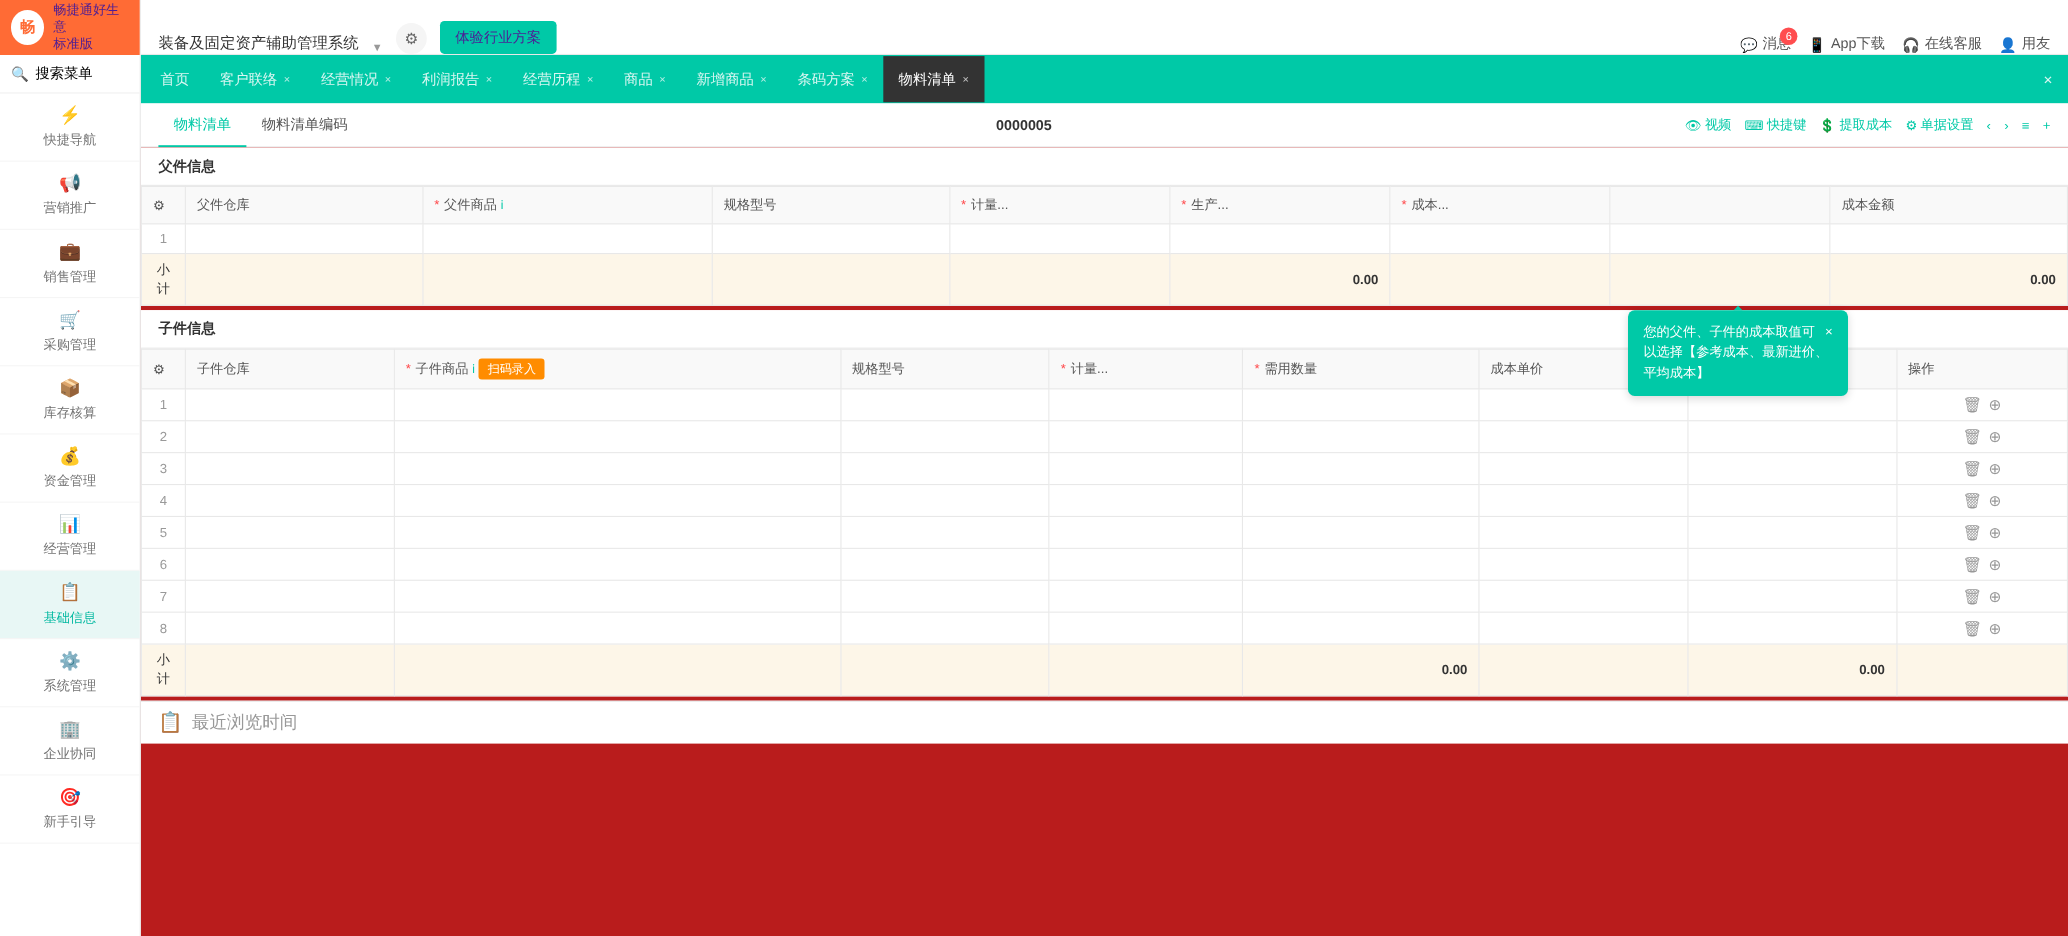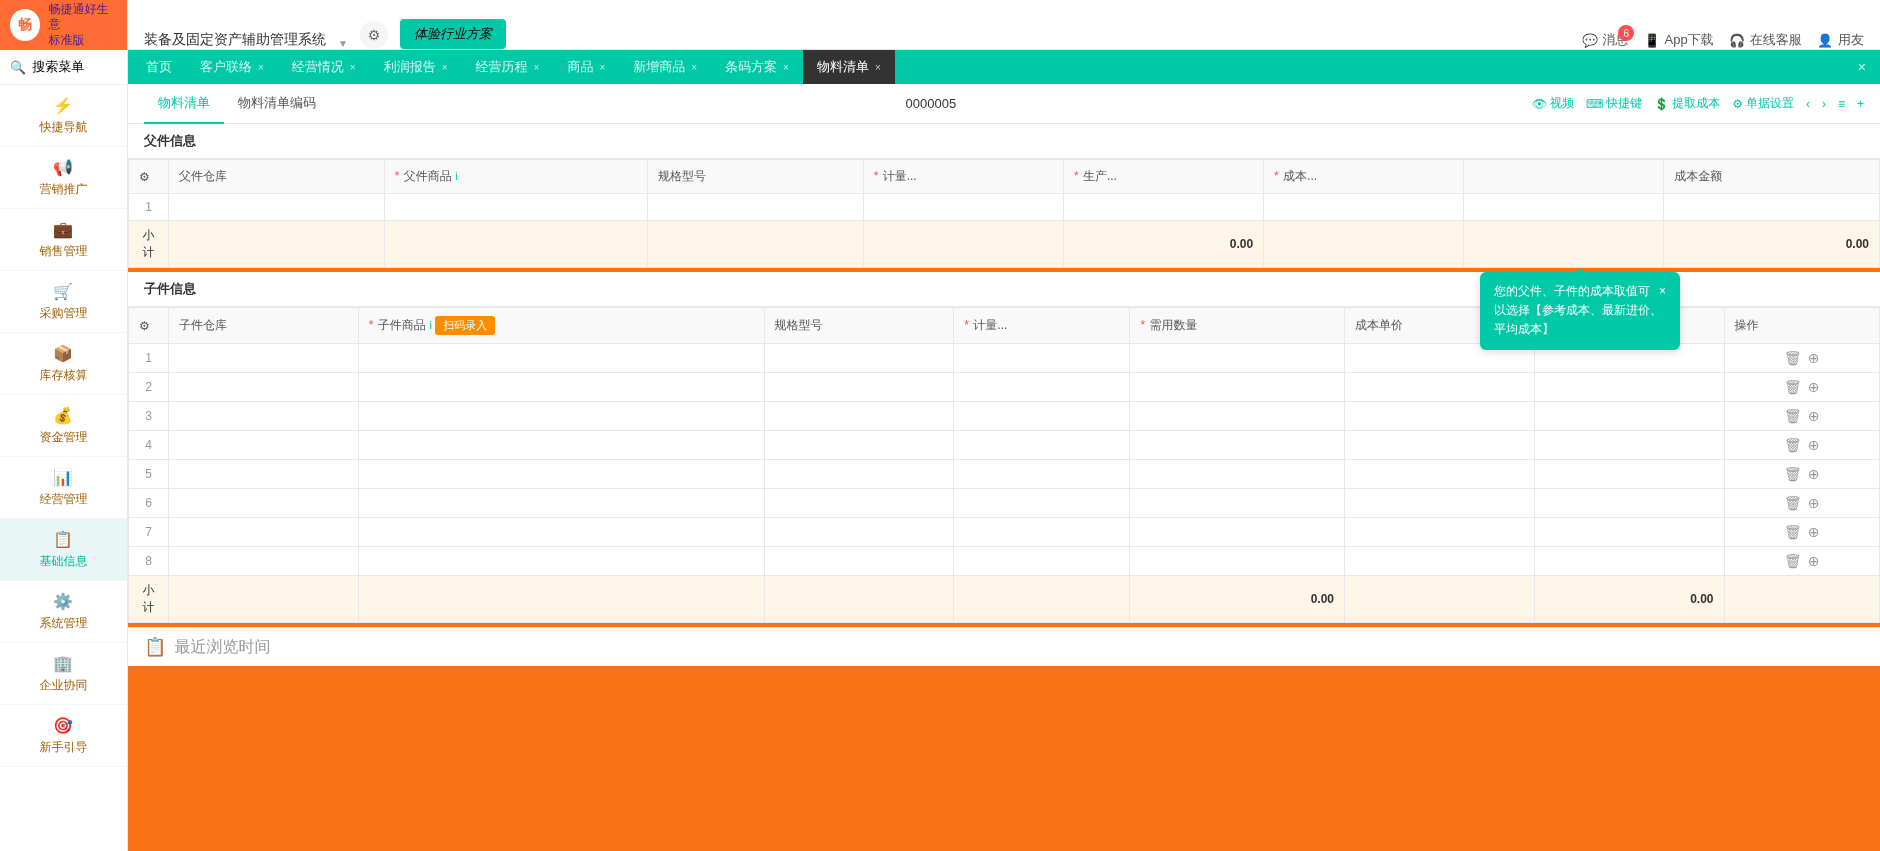--- a/index.html
+++ b/index.html
@@ -56,21 +56,21 @@
     .sidebar-item .item-icon {
       width: 20px;
       height: 20px;
       display: flex;
       align-items: center;
       justify-content: center;
       font-size: 16px;
     }
     .sidebar-item .item-label {
       font-size: 12px;
-      color: #a16207;
+      color: #737373;
       text-align: center;
     }
     .sidebar-item.active .item-label { color: #00b8a0; }
 
     
     .main {
       flex: 1;
       display: flex;
       flex-direction: column;
       overflow: hidden;
@@ -106,27 +106,26 @@
       background: #f5f5f5;
       display: flex;
       align-items: center;
       justify-content: center;
       cursor: pointer;
       color: #666;
       font-size: 14px;
     }
     .trial-btn {
       background: #00c9a7;
-      color: #000000;
+      color: #4c1d95;
       border: none;
       padding: 6px 14px;
       border-radius: 4px;
       cursor: pointer;
       font-size: 13px;
-      font-style: italic;
     }
     .header-right {
       margin-left: auto;
       display: flex;
       align-items: center;
       gap: 16px;
     }
     .header-right-item {
       display: flex;
       align-items: center;
@@ -149,21 +148,21 @@
       position: absolute;
       top: -6px;
       right: -6px;
     }
 
     
     .nav-tabs {
       background: #00c9a7;
       display: flex;
       align-items: center;
-      height: 34px;
+      height: 44px;
       padding: 0 4px;
       overflow: hidden;
     }
     .nav-tab {
       display: flex;
       align-items: center;
       gap: 4px;
       padding: 0 14px;
       height: 42px;
       cursor: pointer;
@@ -210,41 +209,42 @@
       border-bottom: 2px solid transparent;
     }
     .sub-tab.active {
       color: #00c9a7;
       border-bottom: 2px solid #00c9a7;
     }
     .sub-code {
       margin-left: auto;
       font-size: 13px;
       color: #333;
+      font-weight: bold;
     }
     .sub-actions {
       margin-left: auto;
       display: flex;
       align-items: center;
       gap: 12px;
       font-size: 12px;
       color: #00c9a7;
     }
     .sub-action-item {
       display: flex;
       align-items: center;
       gap: 3px;
       cursor: pointer;
     }
 
     
     .page-content {
       flex: 1;
       overflow-y: auto;
-      background: #f97316;
+      background: #b91c1c;
       padding: 0;
       position: relative;
     }
 
     
     .section {
       background: #fff;
       margin-bottom: 4px;
     }
     .section-title {

